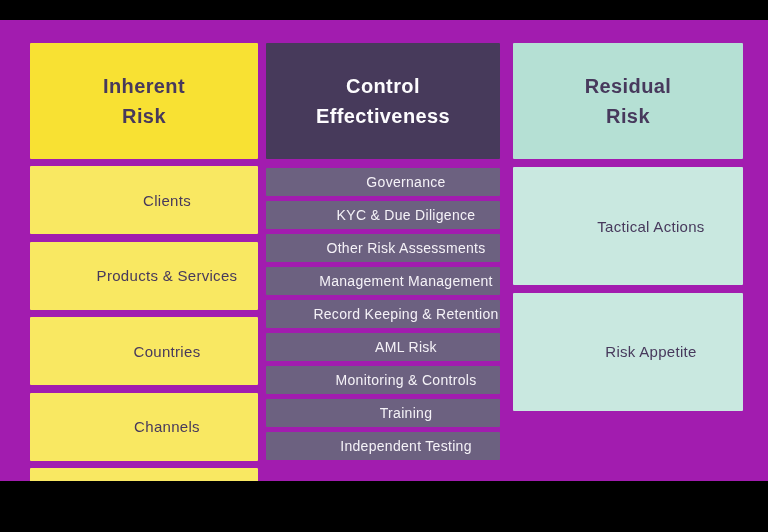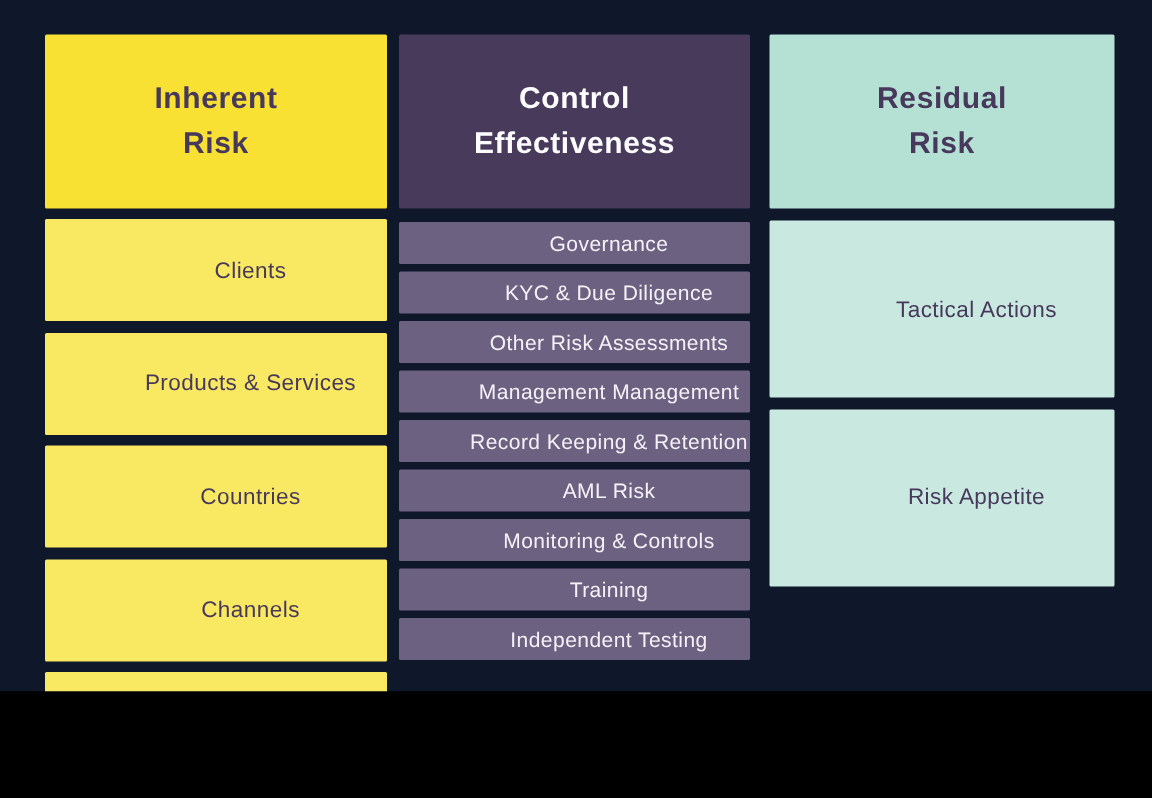--- a/index.html
+++ b/index.html
@@ -4,23 +4,24 @@
 <style>
   html, body {
     margin: 0;
     padding: 0;
     background: #000000;
   }
   .canvas {
     position: relative;
     width: 768px;
     height: 461px;
-    background: #0f172a;
+    background: #a21caf;
     overflow: hidden;
     font-family: "Liberation Sans", sans-serif;
+    margin-top: 20px;
   }
   .col {
     position: absolute;
     top: 23px;
     display: flex;
     flex-direction: column;
   }
   .header {
     display: flex;
     flex-direction: column;

